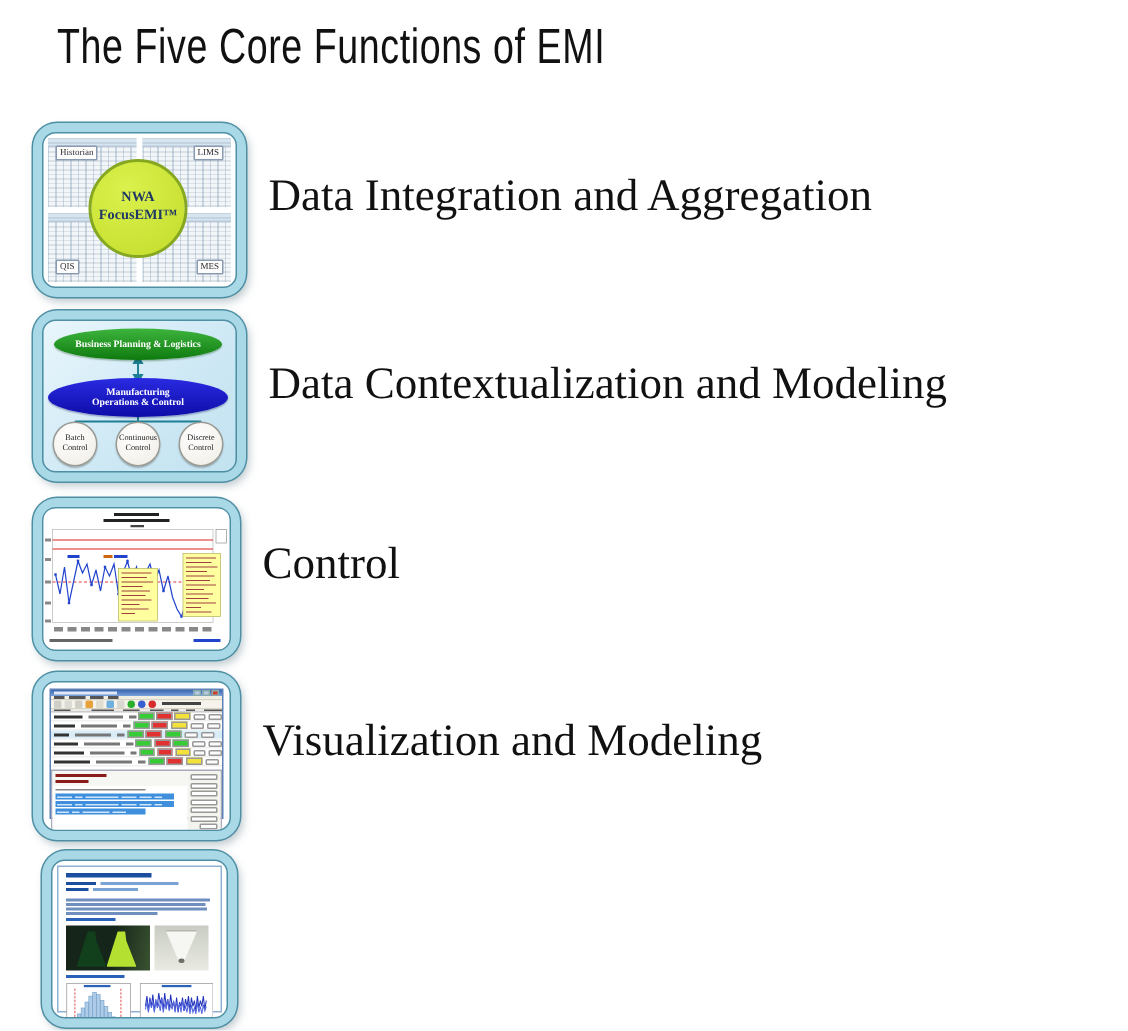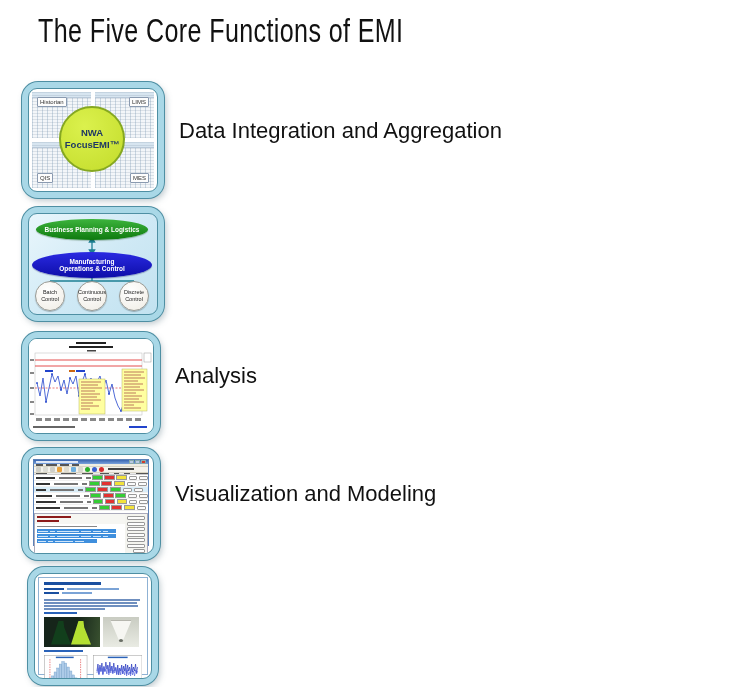--- a/index.html
+++ b/index.html
@@ -4,25 +4,25 @@
 <style>
   * { margin:0; padding:0; box-sizing:border-box; }
   html,body { width:752px; height:687px; background:#ffffff; font-family:"Liberation Sans", sans-serif; overflow:hidden; }
   .slide { position:relative; width:752px; height:687px; background:#fff; }
 
   .title { position:absolute; left:38px; top:12px; font-size:33px; color:#111;
            white-space:nowrap; transform:scaleX(0.76); transform-origin:left center; letter-spacing:0.5px; }
 
   .rows { position:absolute; left:22px; top:82px; }
   .row { display:flex; align-items:center; }
-  .row-label { margin-left:15px; font-size:22px; color:#111; white-space:nowrap; transform:translateY(-14px); }
+  .row-label { margin-left:15px; font-size:30px; color:#111; white-space:nowrap; transform:translateY(-14px);font-family:Liberation Serif, serif; }
 
   
   .thumb { background:#a9d8e7; border-radius:16px; padding:6px; flex:none;
-           box-shadow:0 0 0 1px #4e8fa3, 2px 3px 6px rgba(70,100,115,.35); }
+           box-shadow:0 0 0 1px #4e8fa3, 2px 3px 6px rgba(70,100,115,.35);font-family:Liberation Serif, serif; }
   .thumb-inner { position:relative; width:100%; height:100%; border-radius:9px;
                  border:1px solid #4e8fa3; overflow:hidden; background:#fff; }
 
   .t1 { width:142px; height:116px; margin-bottom:9px; }
   .t2 { width:142px; height:114px; margin-bottom:11px; }
   .t3 { width:138px; height:108px; margin-bottom:8px; }
   .t4 { width:138px; height:112px; margin-bottom:7px; }
   .t5 { width:130px; height:118px; margin-left:6px; }
 
   
@@ -166,20 +166,21 @@
           <div class="ellipse ellipse-blue">Manufacturing
 Operations &amp; Control</div>
           <div class="ctl-circle cc-1">Batch
 Control</div>
           <div class="ctl-circle cc-2">Continuous
 Control</div>
           <div class="ctl-circle cc-3">Discrete
 Control</div>
         </div>
       </div>
+      <div class="row-label">Data Contextualization and Modeling</div>
     </div>
 
     <div class="row">
       <div class="thumb t3">
         <div class="thumb-inner">
           <svg width="124" height="94" viewBox="0 0 124 94">
             <rect x="0" y="0" width="124" height="94" fill="#ffffff"></rect>
 
             <rect x="47" y="3" width="30" height="2" fill="#222"></rect>
             <rect x="40" y="7" width="44" height="2" fill="#222"></rect>
@@ -270,21 +271,21 @@
             <g fill="#888">
               <rect x="1" y="20" width="4" height="2"></rect>
                 <rect x="1" y="33" width="4" height="2"></rect>
               <rect x="1" y="48" width="4" height="2"></rect>
                 <rect x="1" y="62" width="4" height="2"></rect>
               <rect x="1" y="74" width="4" height="2"></rect>
             </g>
           </svg>
         </div>
       </div>
-      <div class="row-label">Analysis</div>
+      <div class="row-label">Control</div>
     </div>
 
     <div class="row">
       <div class="thumb t4">
         <div class="thumb-inner">
           <div class="t4-win">
             <div class="t4-titlebar">
               <div class="t4-titletext"></div>
               <div class="t4-winbtns">
                 <div class="t4-winbtn"></div>

